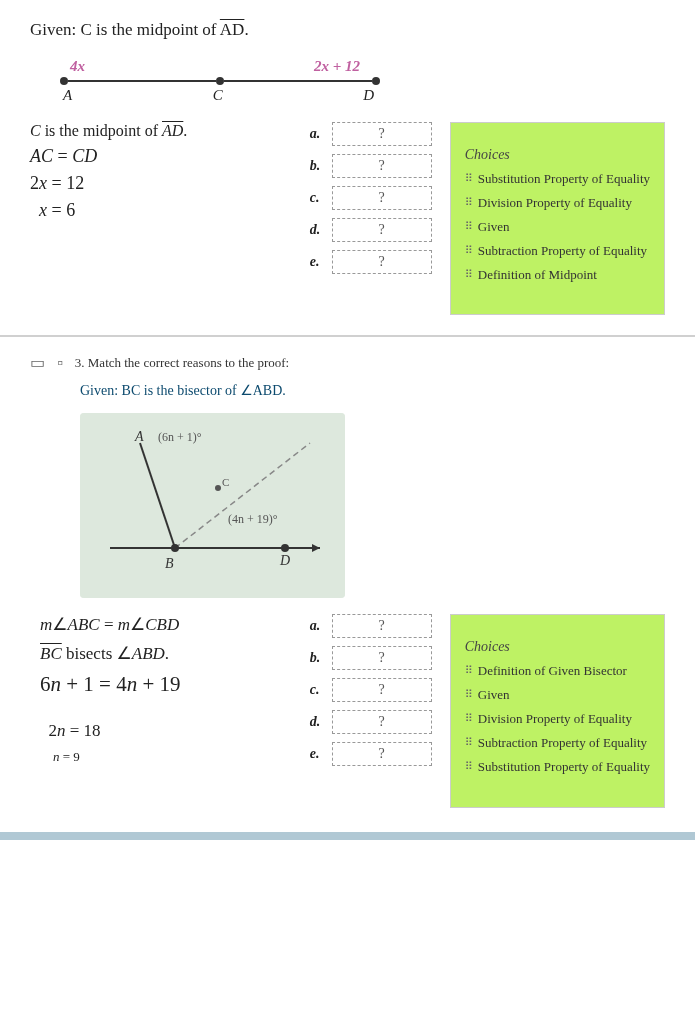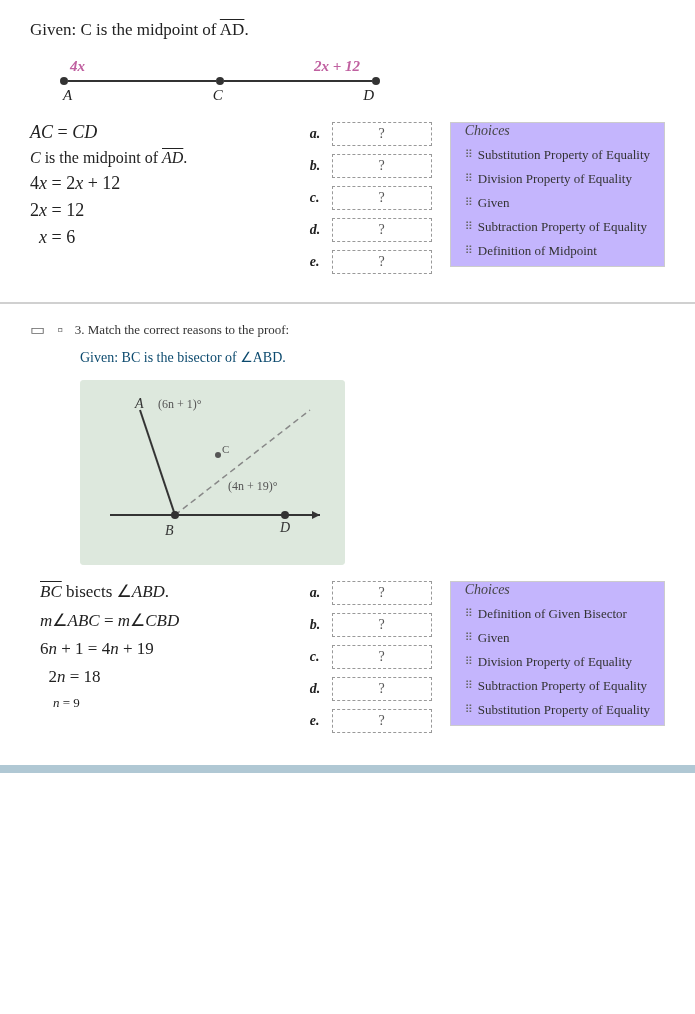--- a/index.html
+++ b/index.html
@@ -92,22 +92,22 @@
       padding: 3px 10px;
       font-size: 14px;
       min-width: 100px;
       text-align: center;
       color: #555;
       background: #fff;
     }
 
     .choices-panel {
       border: 1px solid #ccc;
-      background: #c4b5fd;
-      padding: 0 14px;
+      background: #bef264;
+      padding: 24px 14px;
       min-width: 175px;
     }
     .choices-title {
       font-size: 14px;
       font-style: italic;
       margin-bottom: 8px;
       color: #444;
     }
     .choice-item {
       display: flex;
@@ -222,28 +222,25 @@
     <div class="nl-letters">
       <span>A</span>
       <span>C</span>
       <span>D</span>
     </div>
   </div>
 
   <div class="proof-area">
 
     <div style="flex:1;">
+      <div style="margin-bottom:6px; font-size:16px;">
+        <i>C</i> is the midpoint of <span class="overline"><i>AD</i></span>.
+      </div>
       <div style="margin-bottom:6px; font-size:18px;">
         <i>AC</i> = <i>CD</i>
-      </div>
-      <div style="margin-bottom:6px; font-size:16px;">
-        <i>C</i> is the midpoint of <span class="overline"><i>AD</i></span>.
-      </div>
-      <div style="margin-bottom:6px; font-size:18px;">
-        4<i>x</i> = 2<i>x</i> + 12
       </div>
       <div style="margin-bottom:6px; font-size:18px;">
         2<i>x</i> = 12
       </div>
       <div style="font-size:18px;">
         &nbsp;&nbsp;<i>x</i> = 6
       </div>
     </div>
 
     <div class="statements" style="margin-top:0;">
@@ -333,26 +330,26 @@
         <text x="285" y="140" font-size="14" font-style="italic" fill="#333" font-family="Georgia">D</text>
         <text x="200" y="152" font-size="14" font-style="italic" fill="#333" font-family="Georgia">D</text>
       </svg>
     </div>
   </div>
 
   <div class="proof-area-2">
 
     <div style="flex:1;">
       <div style="margin-bottom:8px; font-size:17px;">
+        <i>m</i>∠<i>ABC</i> = <i>m</i>∠<i>CBD</i>
+      </div>
+      <div style="margin-bottom:8px; font-size:17px;">
         <span style="text-decoration:overline;"><i>BC</i></span> bisects ∠<i>ABD</i>.
       </div>
-      <div style="margin-bottom:8px; font-size:17px;">
-        <i>m</i>∠<i>ABC</i> = <i>m</i>∠<i>CBD</i>
-      </div>
-      <div style="margin-bottom:8px; font-size:17px;">
+      <div style="margin-bottom:24px; font-size:21px;">
         6<i>n</i> + 1 = 4<i>n</i> + 19
       </div>
       <div style="margin-bottom:8px; font-size:17px;">
         &nbsp;&nbsp;2<i>n</i> = 18
       </div>
       <div style="font-size:13px;">
         &nbsp;&nbsp;&nbsp;&nbsp;<i>n</i> = 9
       </div>
     </div>
 

